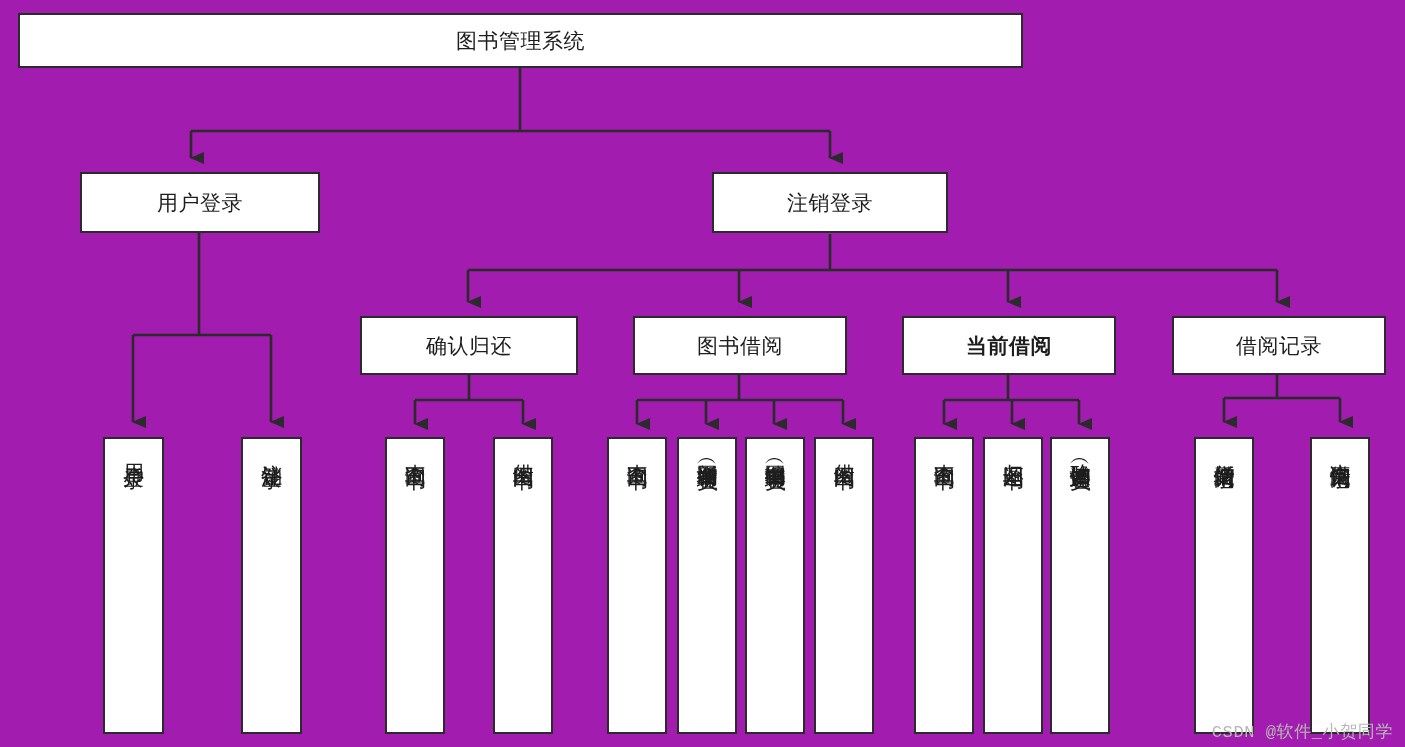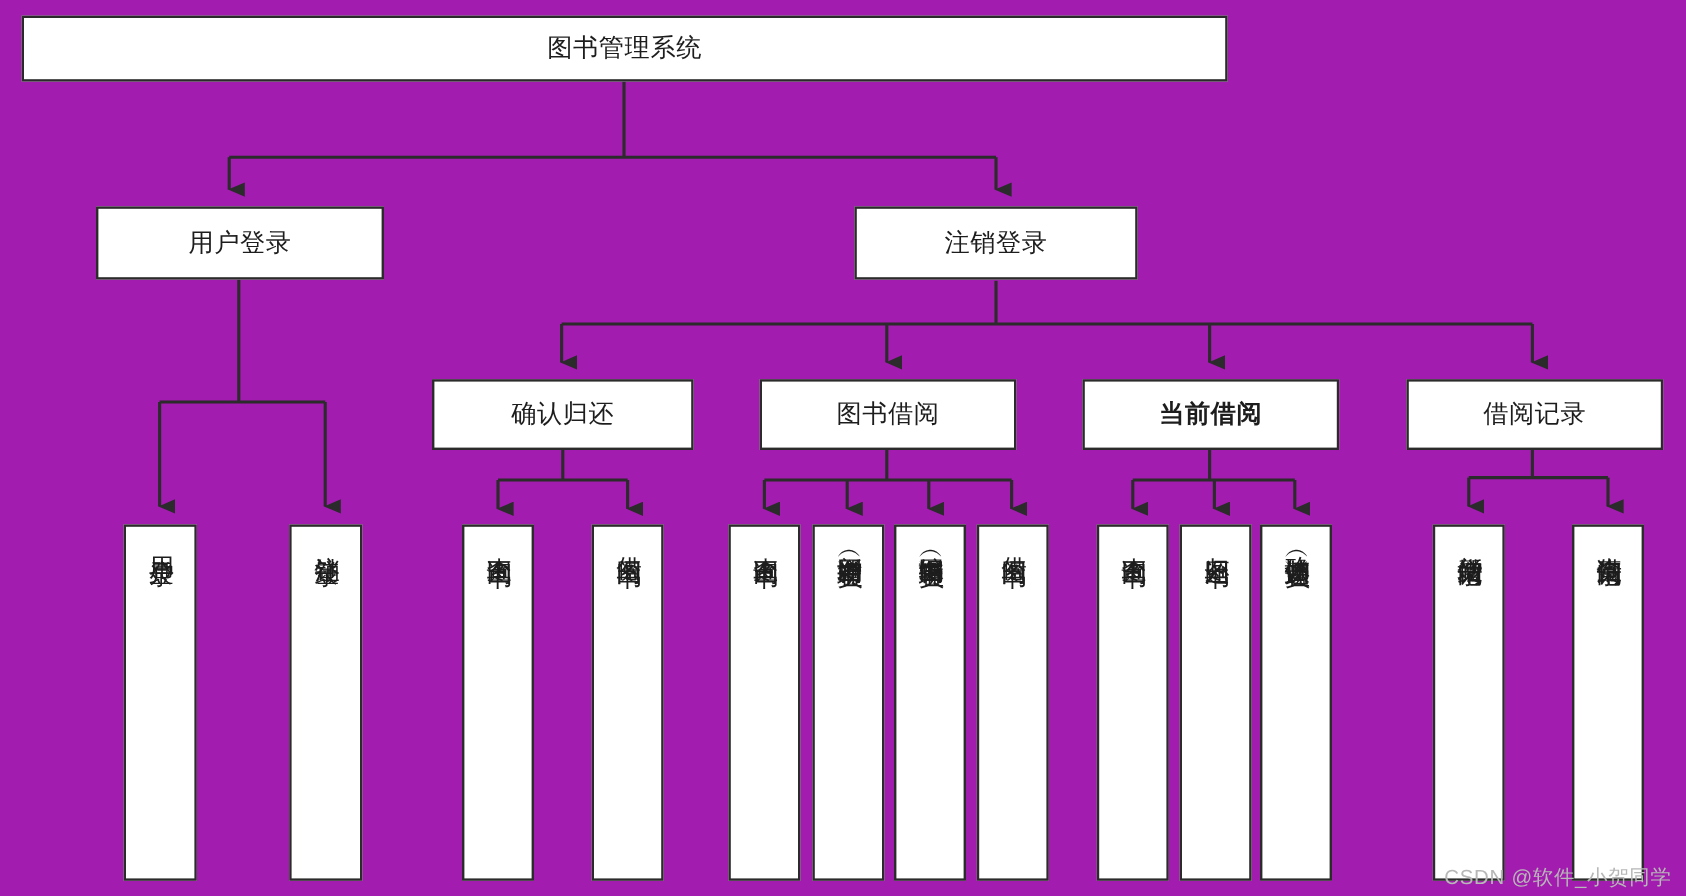--- a/index.html
+++ b/index.html
@@ -65,21 +65,21 @@
   }
   .watermark {
     position: absolute;
     right: 12px;
     bottom: 4px;
     font-size: 17px;
     color: #b7b7b7;
     letter-spacing: 0.6px;
     z-index: 5;
     white-space: nowrap;
-    font-family: Liberation Sans, sans-serif;
+    font-family: Liberation Mono, monospace;
   }
 </style>
 </head>
 <body>
 
 <div id="canvas">
 
   <svg id="edges" viewBox="0 0 1405 747" width="1405" height="747" xmlns="http://www.w3.org/2000/svg">
     <defs>
       <marker id="arrow" viewBox="0 0 12 14" refX="6" refY="13" markerWidth="12" markerHeight="14" orient="auto-start-reverse" markerUnits="userSpaceOnUse">

